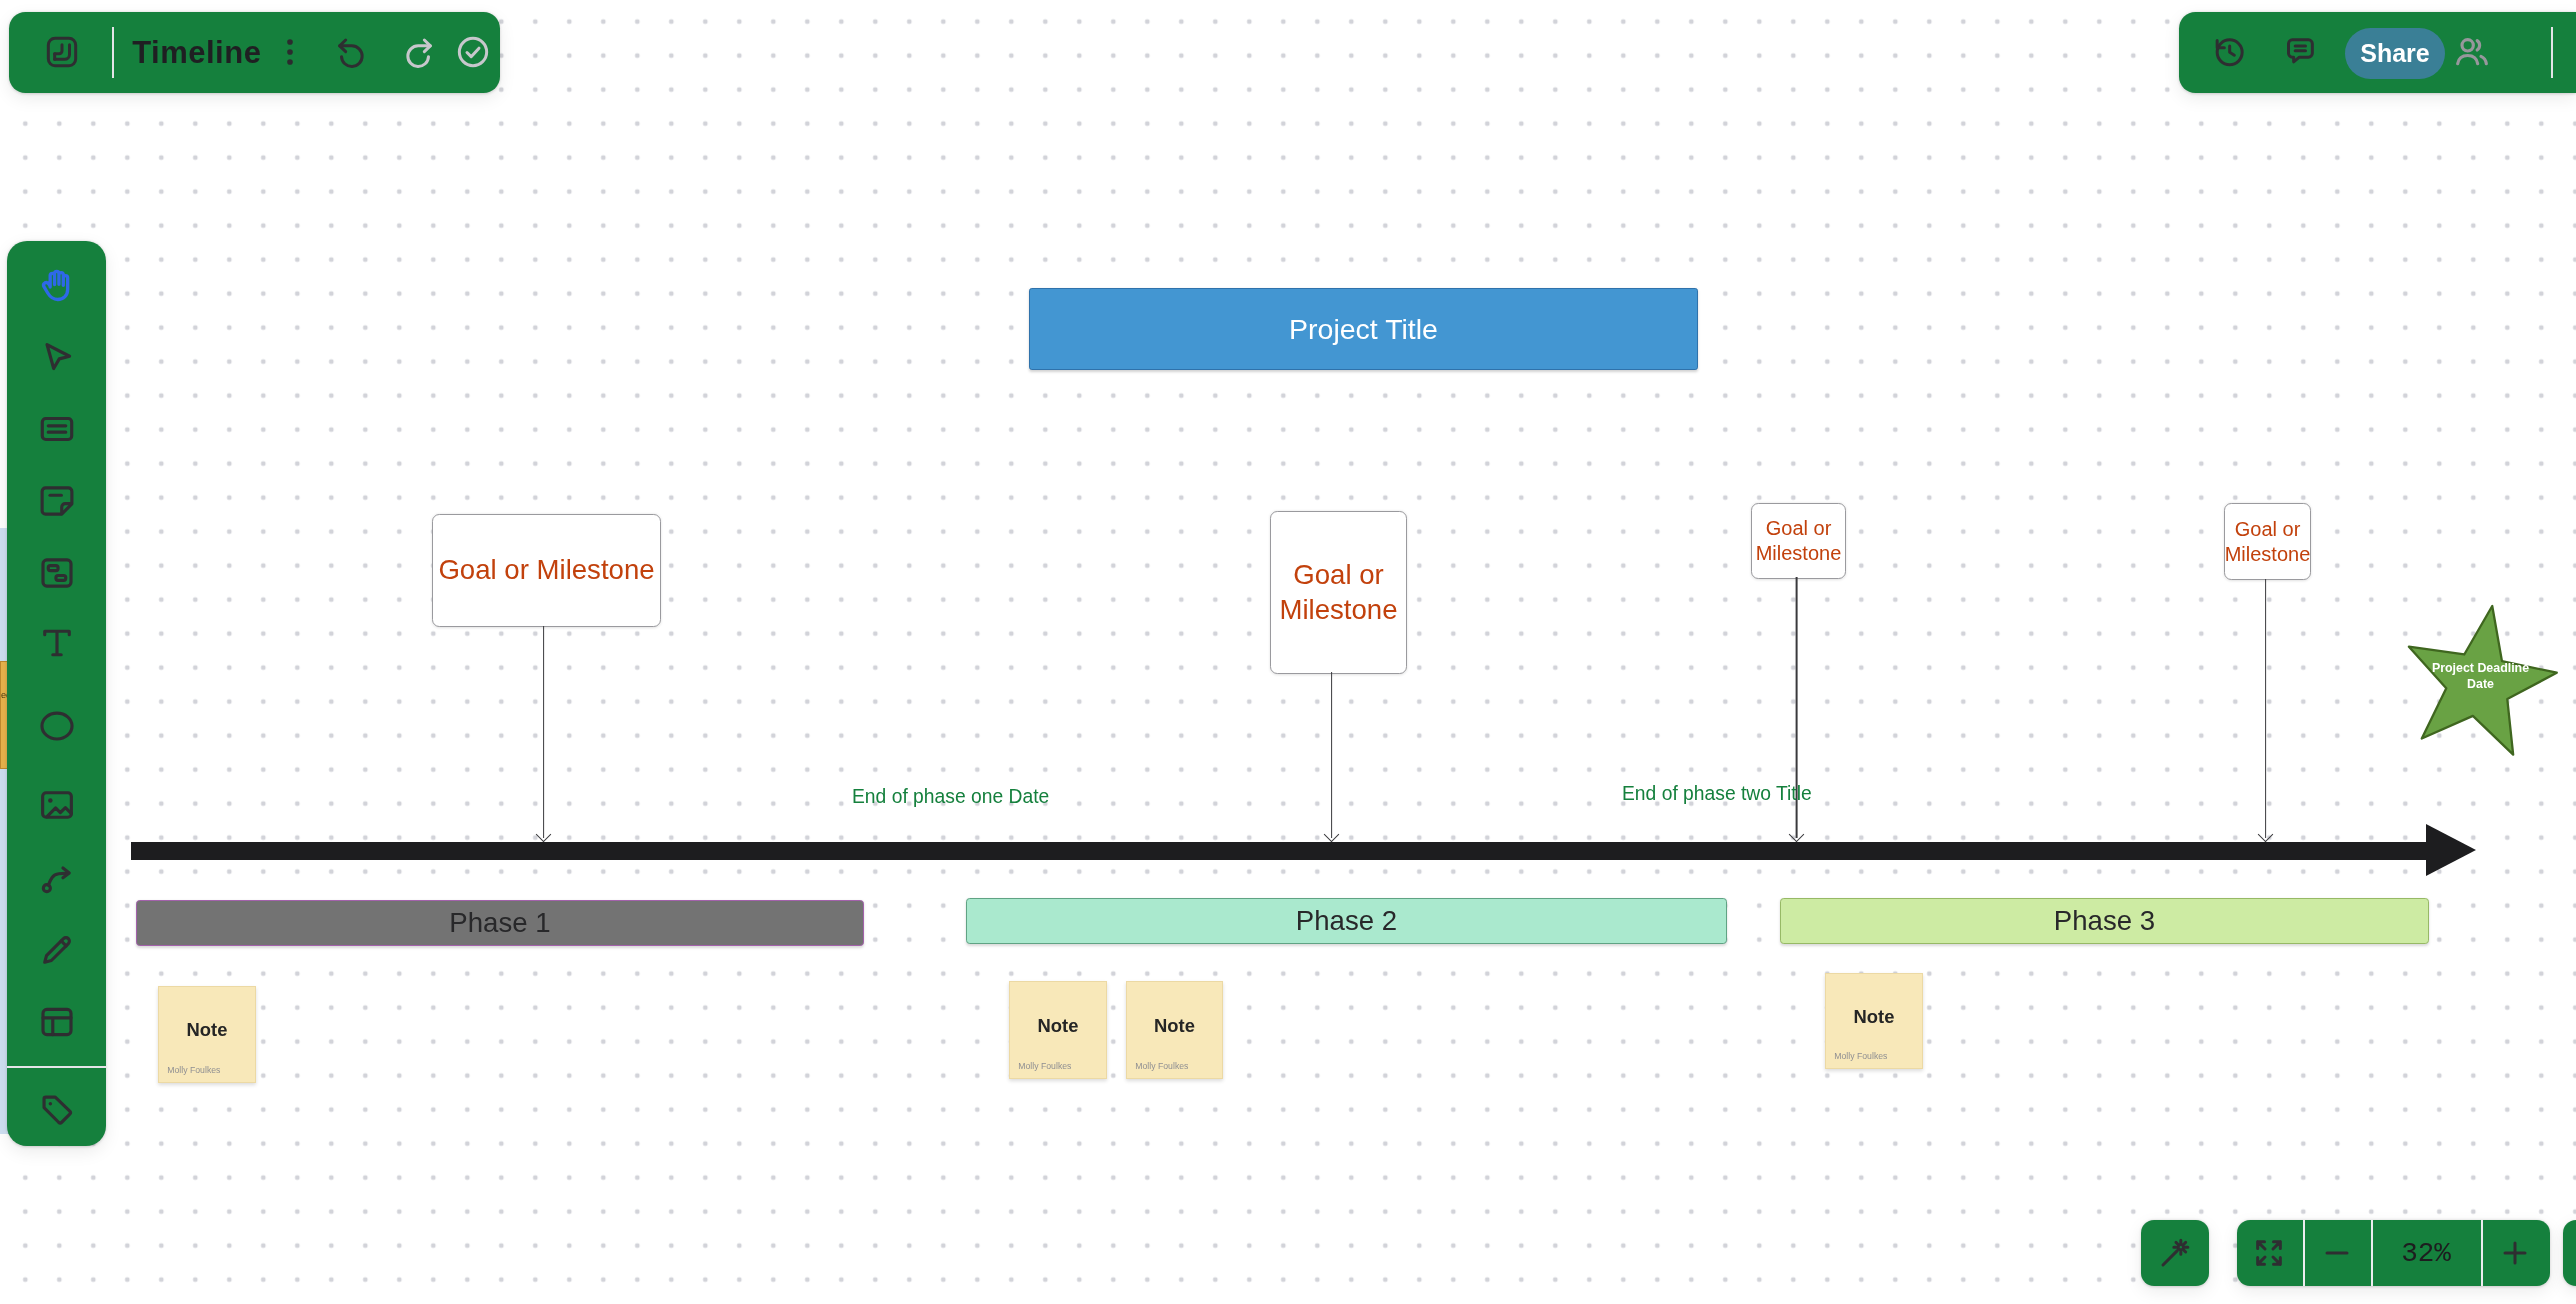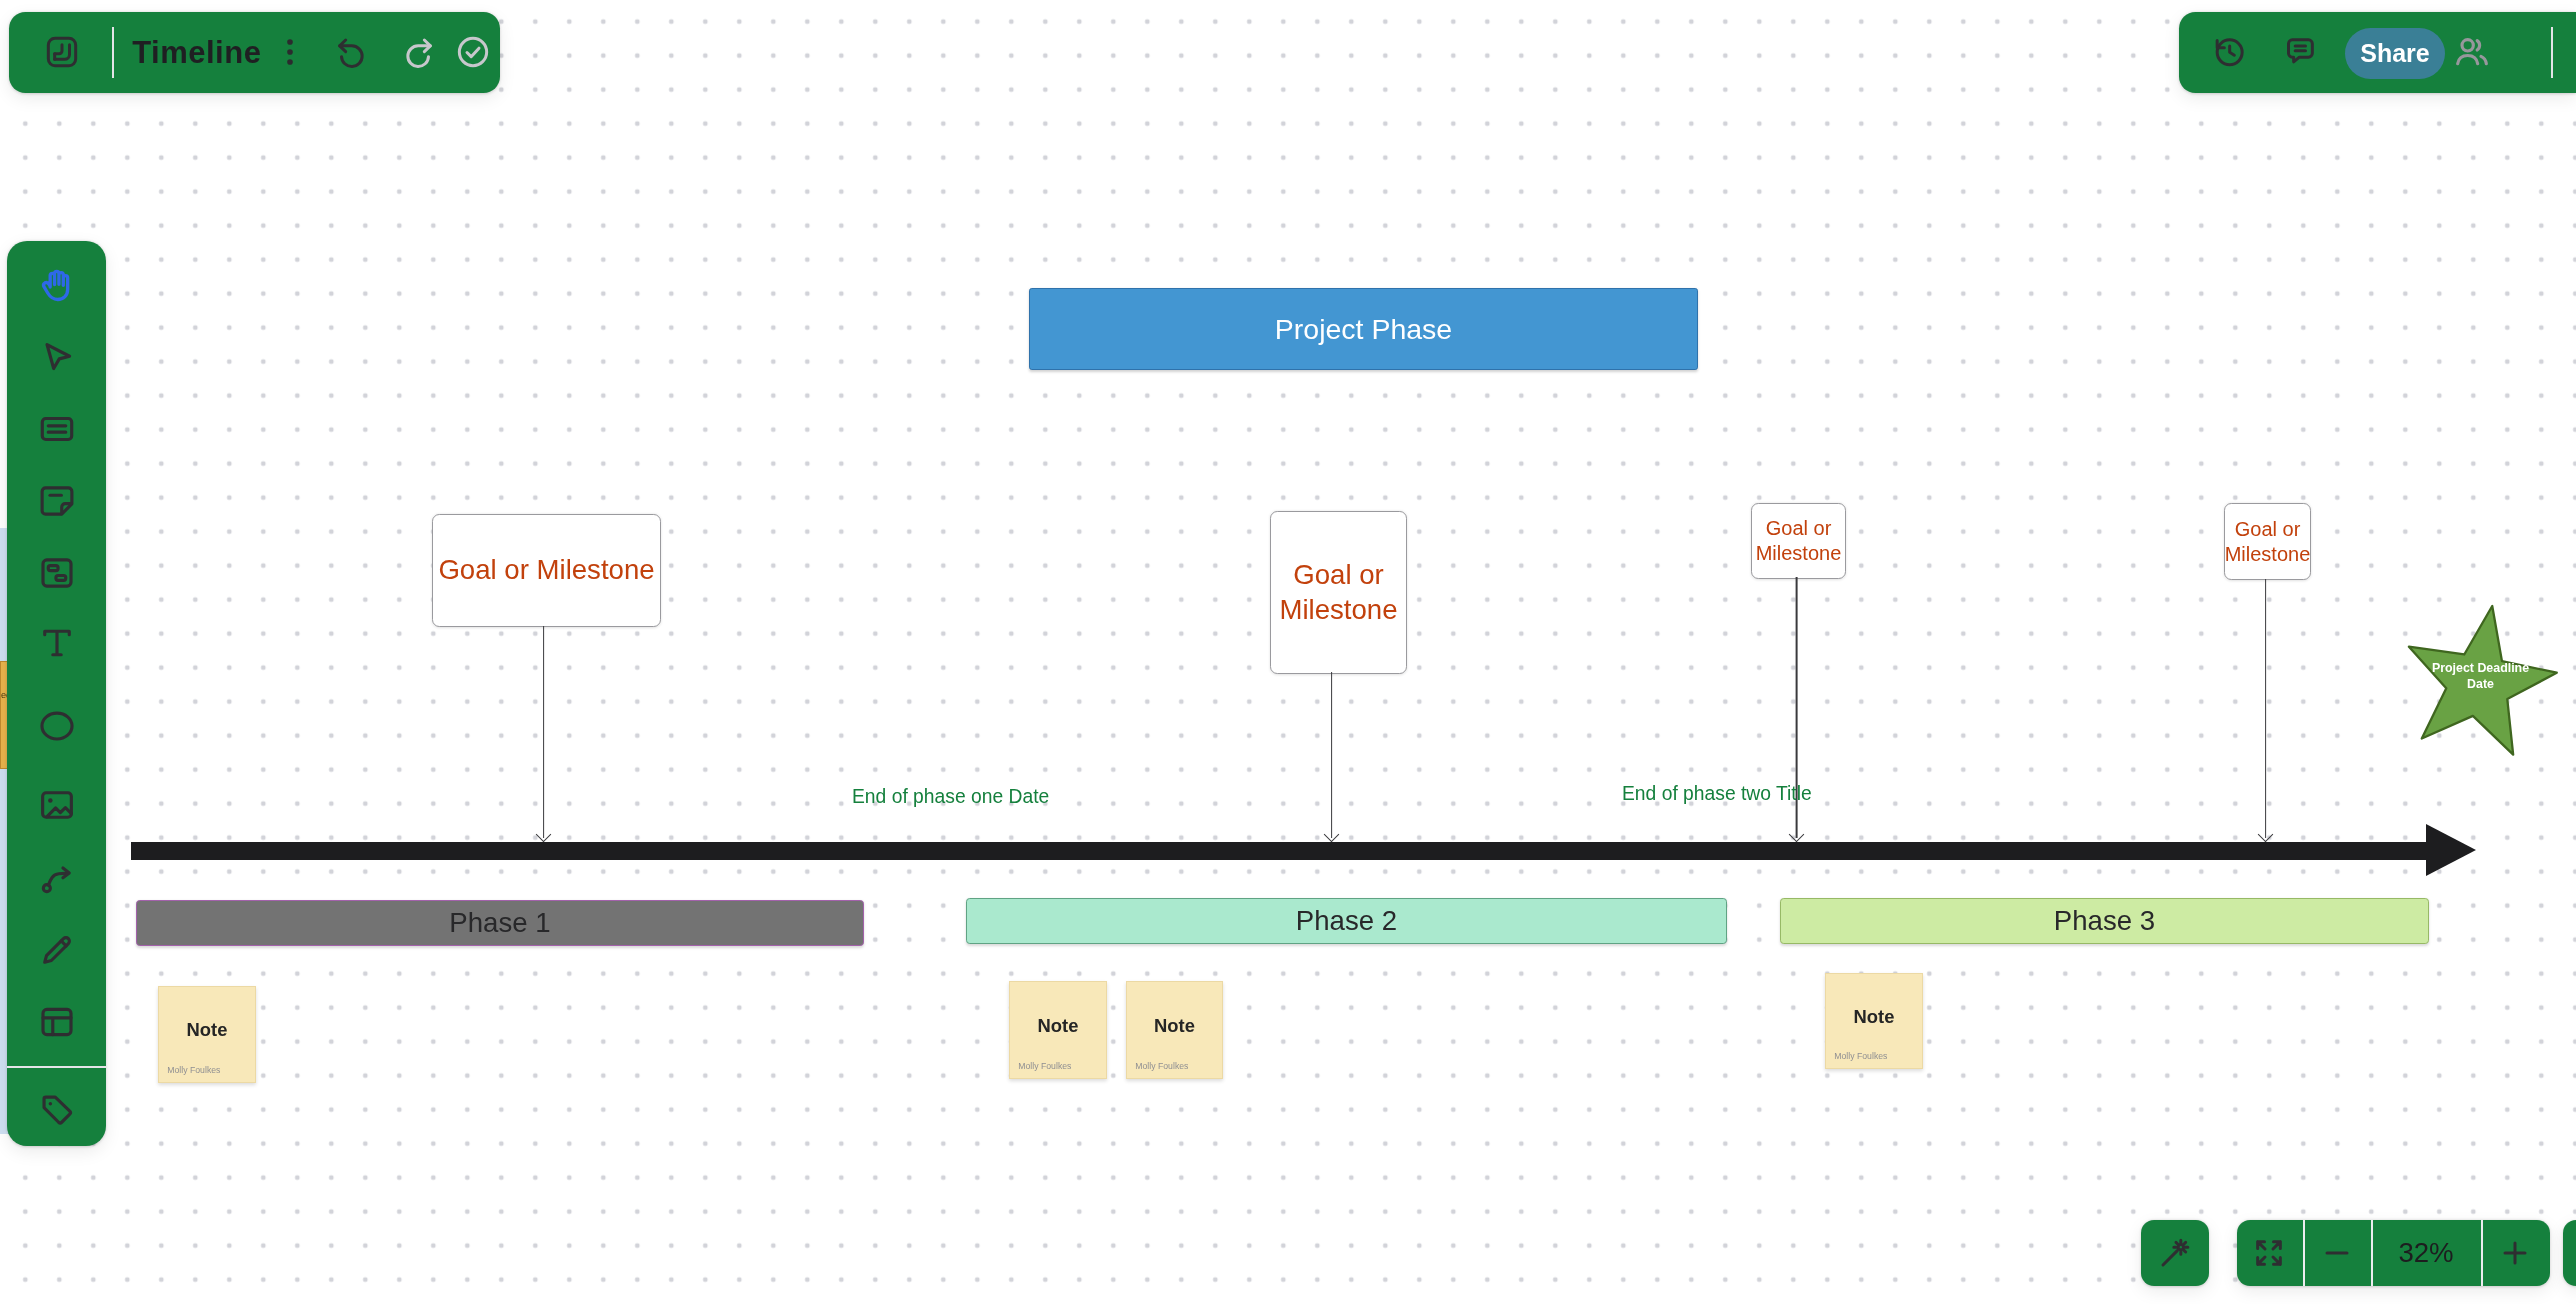--- a/index.html
+++ b/index.html
@@ -63,21 +63,21 @@
 </style>
 </head>
 <body>
 
 <div class="grid"></div>
 
 <div class="clip-blue"></div>
 <div class="clip-yellow"><span>ed</span></div>
 
 <div class="project-title">
-  <span>Project Phase</span>
+  <span>Project Title</span>
 </div>
 
 <div class="goal" style="left:432px;top:514px;width:227px;height:111px;font-size:27.6px;">
   <span>Goal or Milestone</span>
 </div>
 <div class="goal" style="left:1270px;top:511px;width:124px;height:161px;font-size:27.6px;padding:0 5.5px;">
   <span>Goal or Milestone</span>
 </div>
 <div class="goal" style="left:1751px;top:503px;width:93px;height:74px;font-size:20px;">
   <span>Goal or Milestone</span>
@@ -326,21 +326,21 @@
     <svg viewBox="0 0 24 24">
         <g class="stroke" stroke-width="1.9">
       <path d="M4.8 19.2 13.4 10.6"></path>
       <circle cx="15.5" cy="8.5" r="1.6"></circle>
       <path d="M15.5 4.3v1.5M15.5 11.2v1.5M11.3 8.5h1.5M18.2 8.5h1.5M12.6 5.6l1 1M17.4 10.4l1 1M18.4 5.6l-1 1"></path>
     </g>
       </svg>
   </div>
 </div>
 
-<div class="panel" style="left:2237px;top:1220px;width:313px;height:66px;border-radius:13px;">
+<div class="panel" style="left:2237px;top:1220px;width:313px;height:66px;border-radius:13px;font-family:Liberation Mono, monospace;">
   <div class="icon" style="left:12px;top:13px;">
     <svg viewBox="0 0 24 24">
         <g class="stroke" stroke-width="2.1">
       <path d="M5.2 9.3V5.2h4.1M5.2 5.2l4.4 4.4"></path>
       <path d="M14.7 5.2h4.1v4.1M18.8 5.2l-4.4 4.4"></path>
       <path d="M5.2 14.7v4.1h4.1M5.2 18.8l4.4-4.4"></path>
       <path d="M18.8 14.7v4.1h-4.1M18.8 18.8l-4.4-4.4"></path>
     </g>
       </svg>
   </div>

